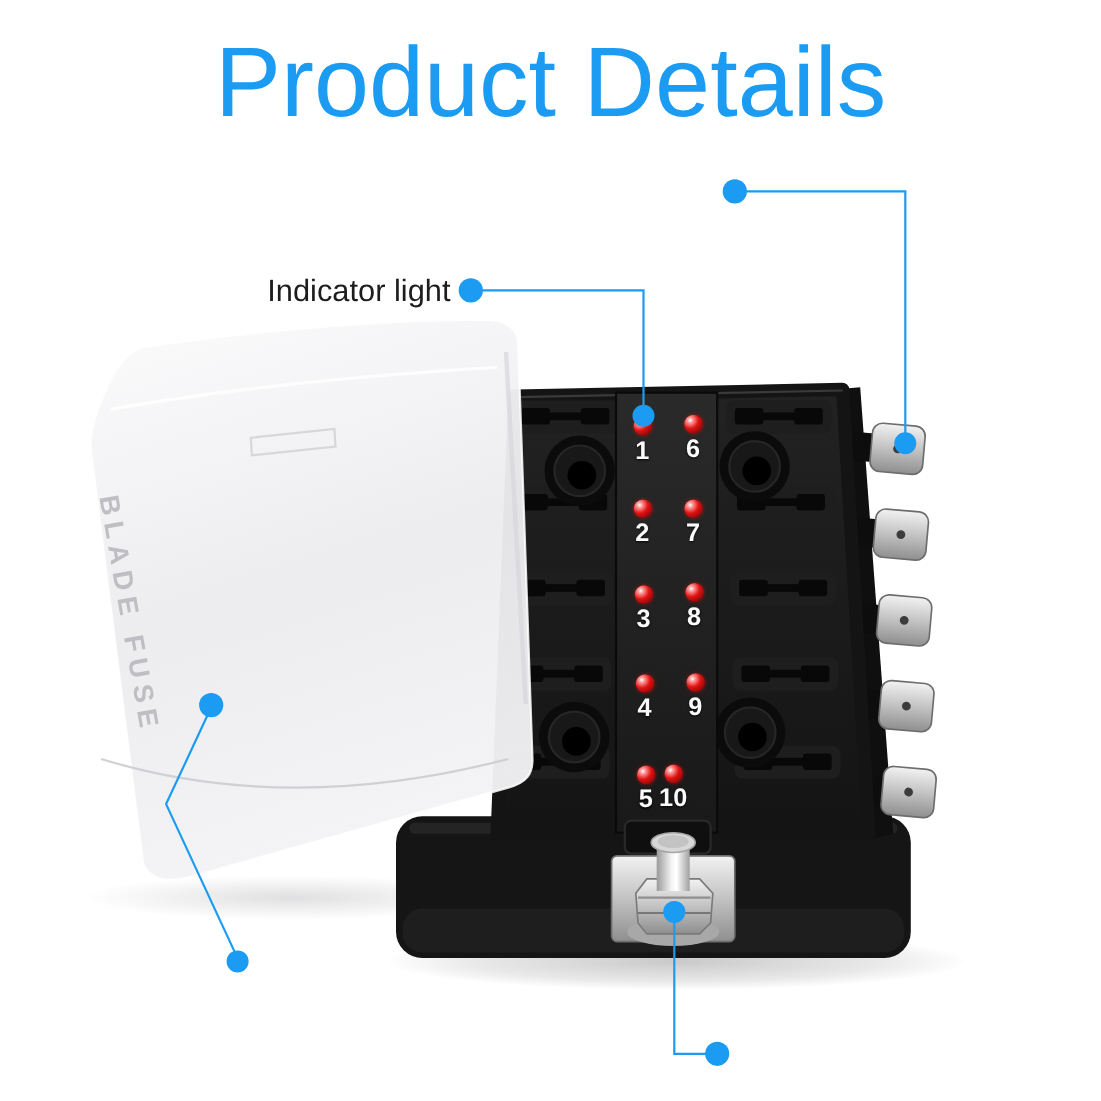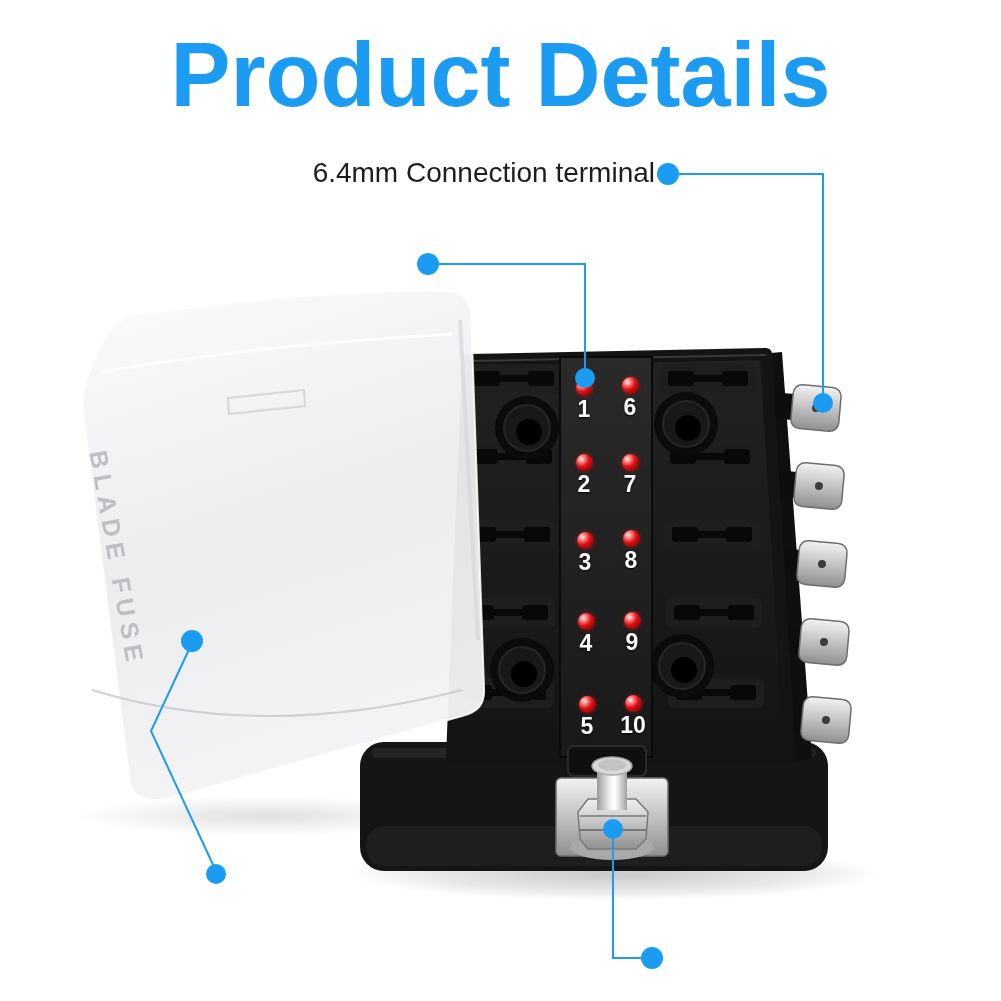--- a/index.html
+++ b/index.html
@@ -4,21 +4,21 @@
 <style>
   html,body{margin:0;padding:0;background:#ffffff;}
   .canvas{position:relative;width:1001px;height:1001px;background:#fff;overflow:hidden;
           font-family:"Liberation Sans","DejaVu Sans",sans-serif;}
   svg{display:block;}
   .layer{position:absolute;left:0;top:0;width:1001px;height:1001px;}
   .z1{z-index:1;} .z2{z-index:2;} .z3{z-index:3;} .z4{z-index:4;}
 
   .page-title{
     position:absolute;left:0;right:0;top:30px;text-align:center;
-    font-size:90px;font-weight:bold;line-height:1;letter-spacing:0px;
+    font-size:90px;font-weight:normal;line-height:1;letter-spacing:0px;
     color:var(--accent,#1b9bf2);white-space:nowrap;
   }
   .callout-label{
     position:absolute;color:#1d1d1d;font-size:28px;line-height:1.15;white-space:nowrap;
   }
   #lbl-terminal{top:157px;right:346px;}
   #lbl-indicator{top:249px;left:243px;}
   #lbl-cover{top:887px;left:54px;}
   #lbl-studs{top:940px;left:667px;}
 
@@ -222,21 +222,21 @@
       <span class="fuse-number">4</span>
     </div>
     <div class="fuse-cell" style="left:612px;top:612px;">
       <span class="led"></span>
       <span class="fuse-number">9</span>
     </div>
     <div class="fuse-cell" style="left:567px;top:696px;">
       <span class="led"></span>
       <span class="fuse-number">5</span>
     </div>
-    <div class="fuse-cell" style="left:613px;top:695px;text-align:right;">
+    <div class="fuse-cell" style="left:592px;top:695px;text-align:right;">
       <span class="led"></span>
       <span class="fuse-number">10</span>
     </div>
   </div>
 
   <div class="cover-text z2" style="position:absolute;">BLADE FUSE</div>
 
   <svg class="layer z4" viewBox="0 0 1001 1001" aria-hidden="true">
     <g>
       <polyline class="callout-stroke" points="668,174 823,174 823,398"></polyline>
@@ -254,15 +254,15 @@
       <circle class="callout-fill" cx="216" cy="874" r="10"></circle>
     </g>
     <g>
       <polyline class="callout-stroke" points="613,832 613,958 645,958"></polyline>
       <circle class="callout-fill" cx="613" cy="829" r="10"></circle>
       <circle class="callout-fill" cx="652" cy="958" r="11"></circle>
     </g>
   </svg>
 
   <h1 class="page-title z3" style="margin:0;position:absolute;">Product Details</h1>
-  <div id="lbl-terminal" class="callout-label z3">6.4mm Connection terminal</div>
+  <div id="lbl-indicator" class="callout-label z3">Indicator light</div>
 
 </div>
 
 </body></html>

